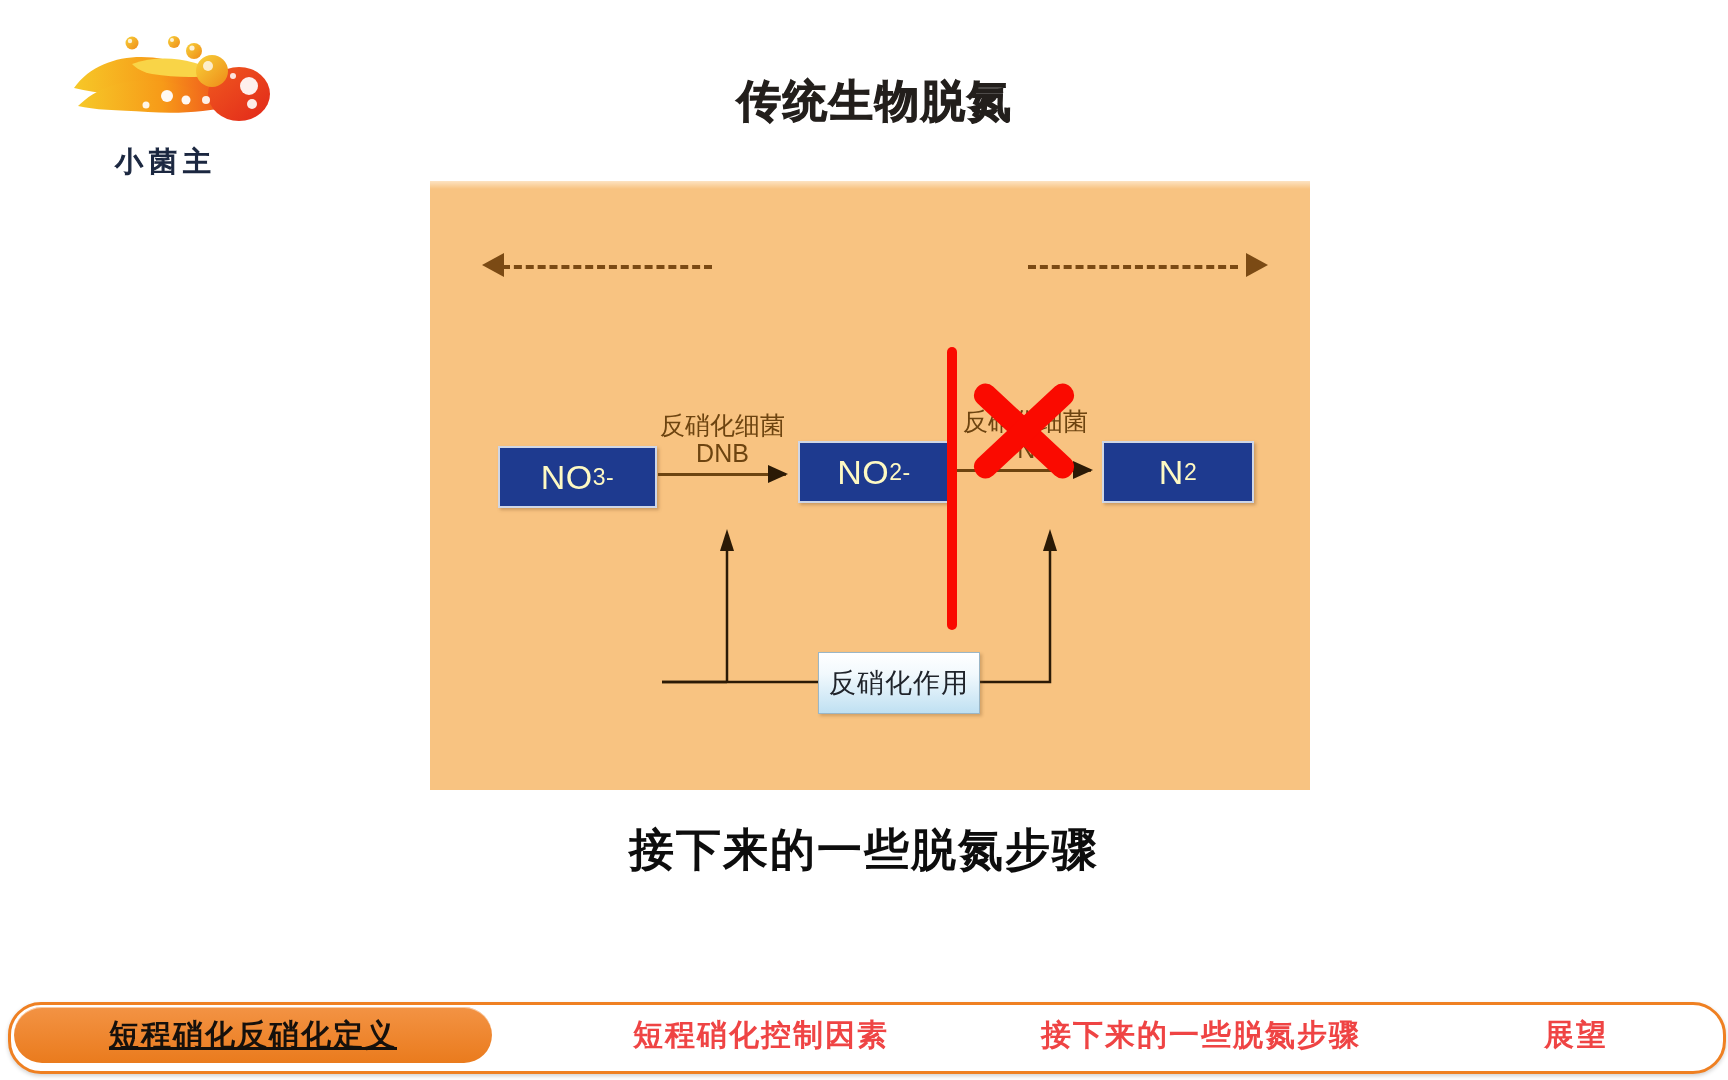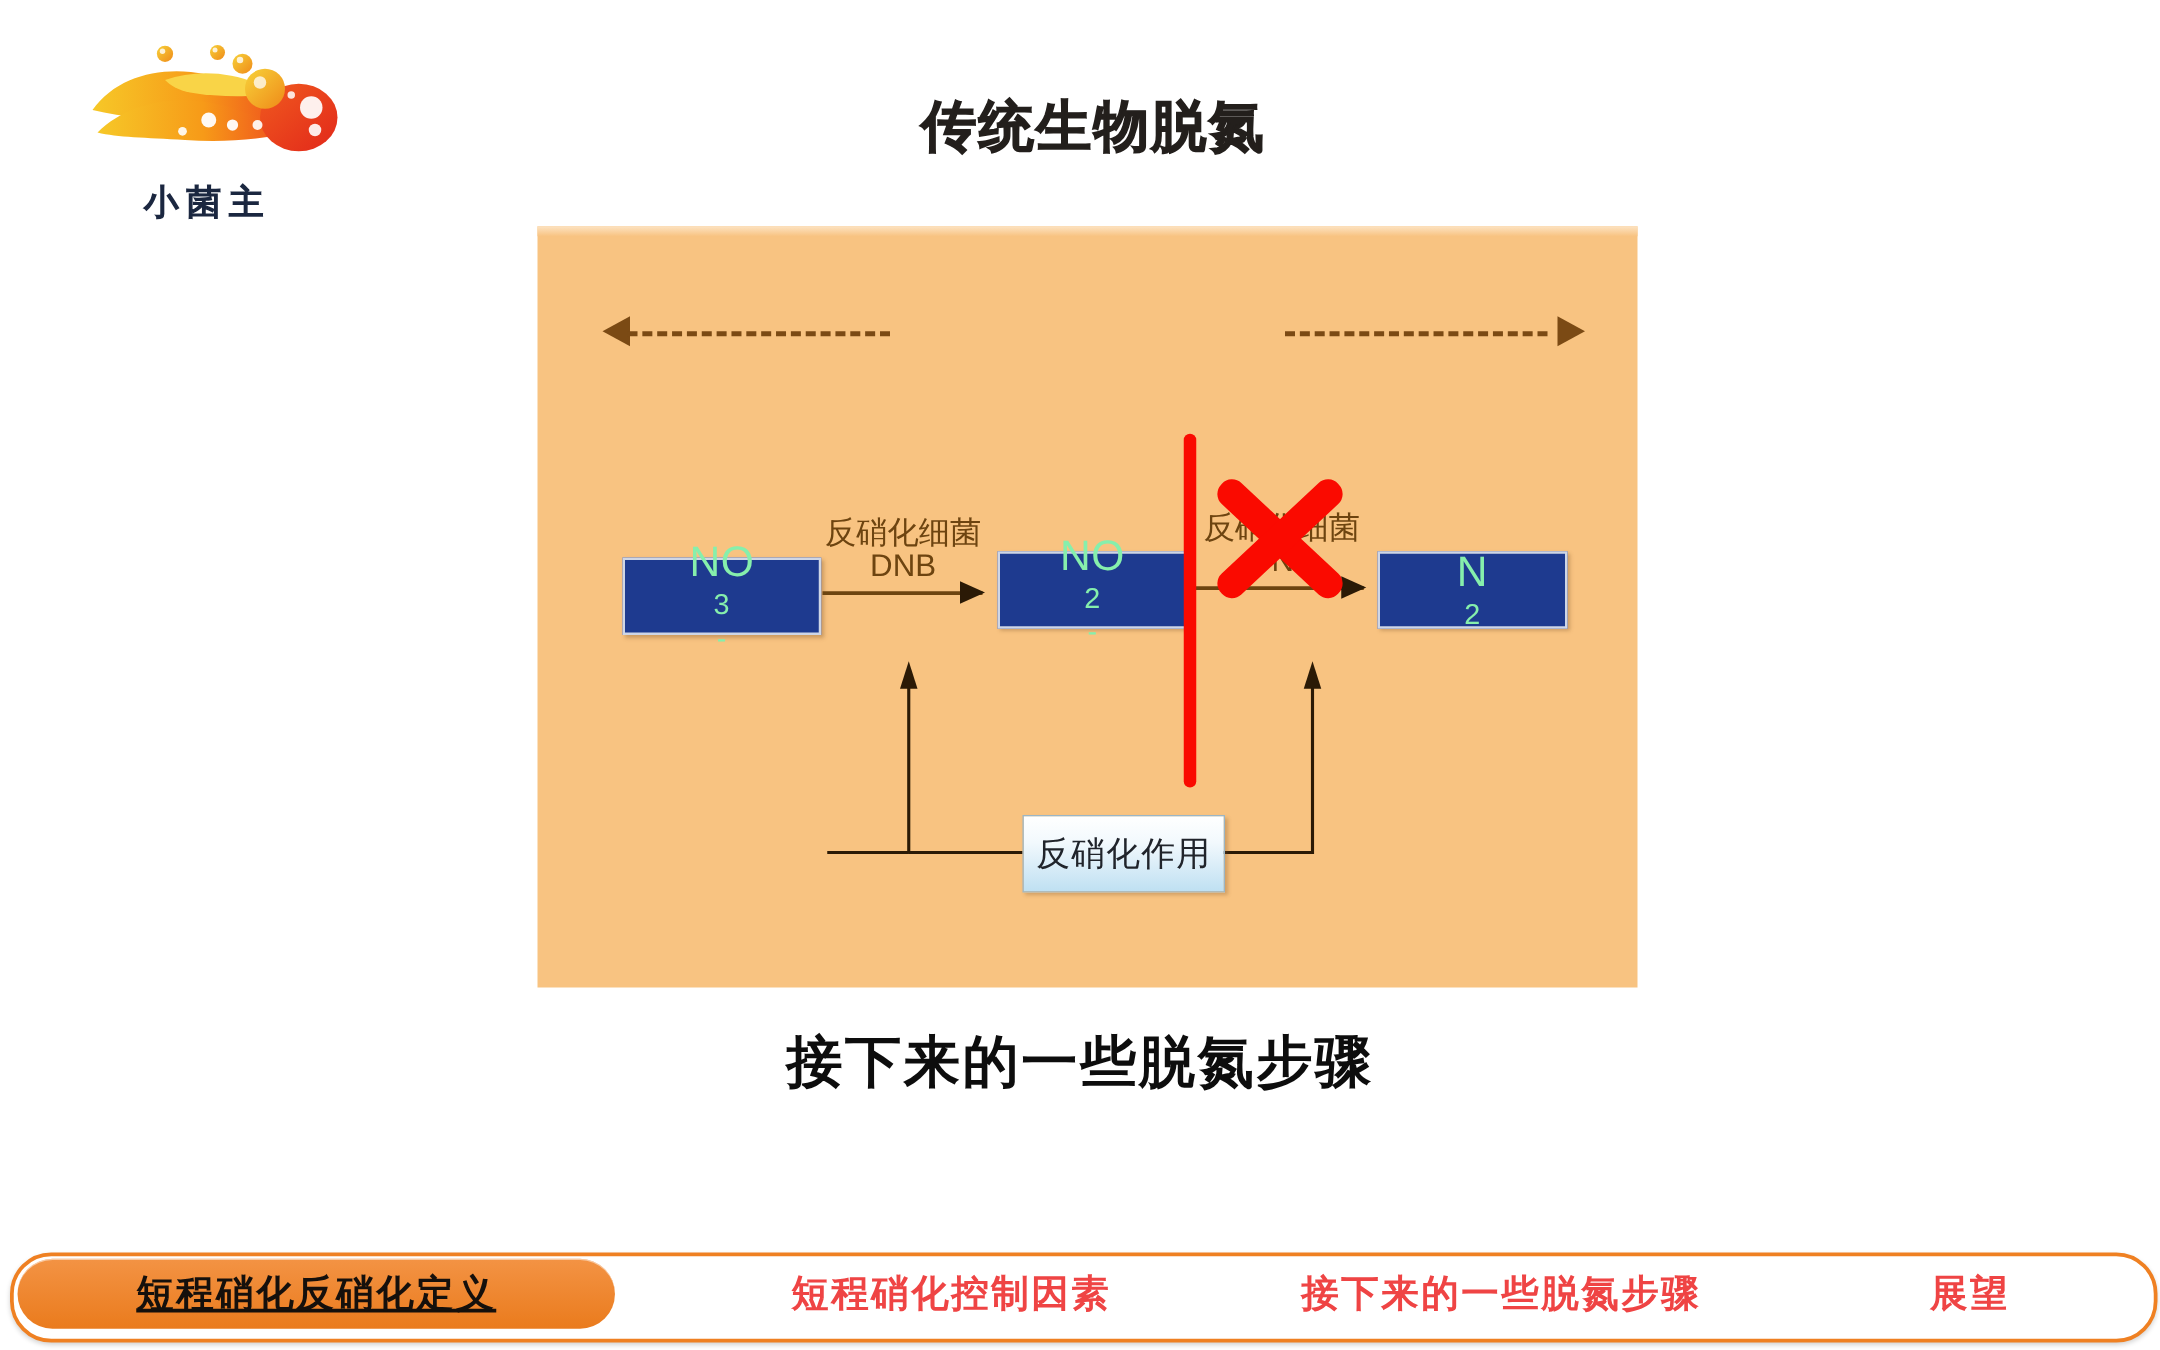--- a/index.html
+++ b/index.html
@@ -67,26 +67,25 @@
     text-shadow:2px 2px 0 #ffdcb0;
     letter-spacing:1px;
   }
 
   
   .chem-box{
     position:absolute;height:58px;
     background:#1e3a8f;
     border:2px solid #cfd6e6;
     box-shadow:2px 2px 3px rgba(120,80,40,.35);
-    color:#86efac;
+    color:#fef9c3;
     font-family:"Liberation Sans","DejaVu Sans",sans-serif;
     font-size:34px;
     display:flex;align-items:center;justify-content:center;
     letter-spacing:0.5px;
-    flex-direction:column;
   }
   .chem-box sub{font-size:23px;vertical-align:-6px;}
   .chem-box sup{font-size:23px;vertical-align:9px;}
   #box-no3{left:68px;top:265px;width:155px;}
   #box-no2{left:368px;top:260px;width:148px;}
   #box-n2 {left:672px;top:260px;width:148px;}
 
   
   .rxn-arrow{position:absolute;height:3px;background:#6d4410;}
   #rxn-arrow-1{left:228px;top:292px;width:128px;}

